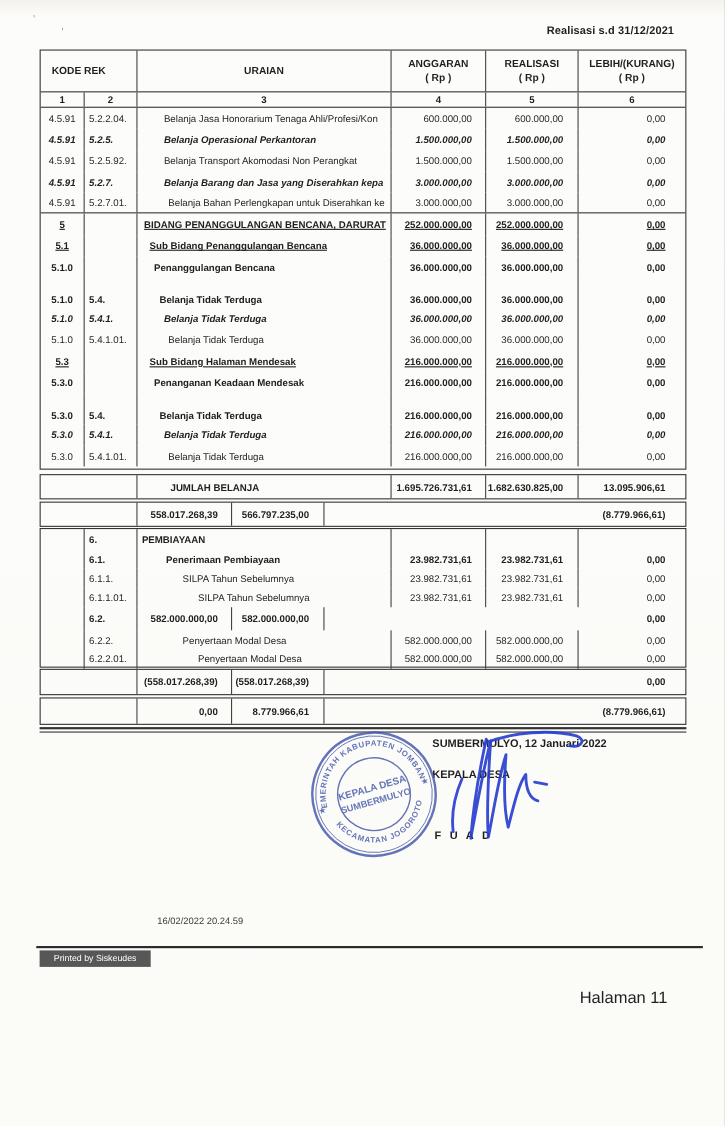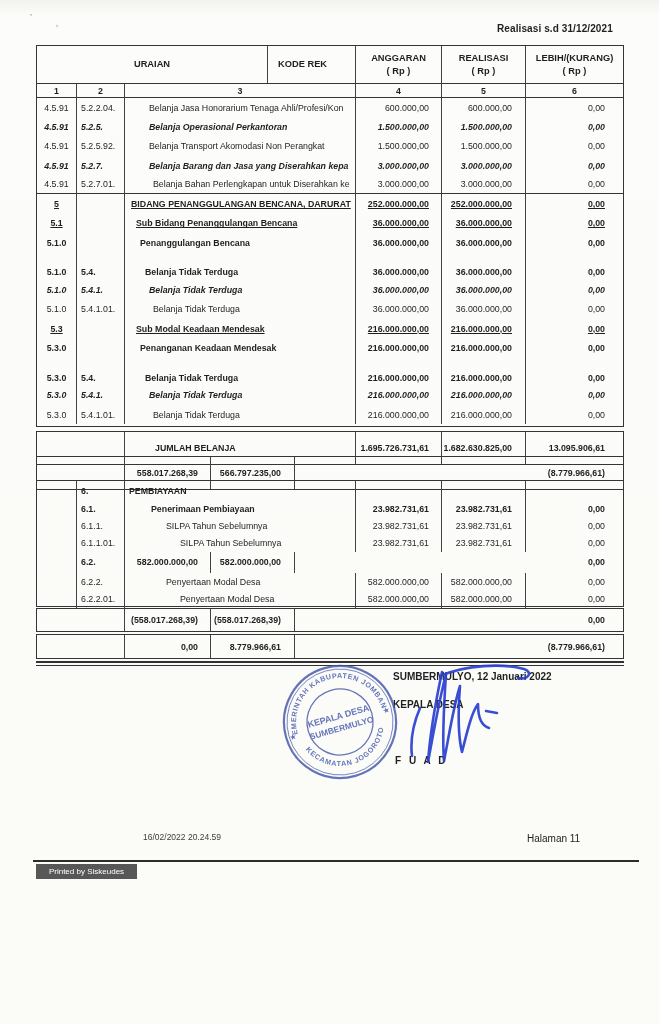--- a/index.html
+++ b/index.html
@@ -42,21 +42,21 @@
   .dr.sp{height:28px}
   .dr.sp .cell{align-items:flex-end;padding-bottom:3px}
   .dr.d{border-bottom:1.2px solid #353535}
   .dr.b span{font-weight:700}
   .dr.bi span{font-weight:700;font-style:italic}
   .dr.bu span{font-weight:700;text-decoration:underline}
   .ind1{padding-left:6px}.ind2{padding-left:11px}.ind3{padding-left:15px}
   .ind4{padding-left:20px}.ind5{padding-left:24px}.ind6{padding-left:28px}
 
   
-  .tbox{position:absolute;left:36px;width:588px;height:34px;border:1.4px solid #353535;display:flex}
+  .tbox{position:absolute;left:36px;width:588px;height:23px;border:1.4px solid #353535;display:flex}
   .tbox span{font-weight:700}
   .kmerge{width:88px}
   .tbox .cu{padding-left:30px}
 
   
   .pbox{position:absolute;left:36px;top:480px;width:588px;height:127px;border:1.4px solid #353535}
   .pr{display:flex;height:17.3px}
   .pr.first{height:19px}
   .pr.sp{height:21.5px}
   .pr.sp .cell{align-items:center;padding-bottom:2px}
@@ -71,39 +71,39 @@
   .sig-title{position:absolute;left:393px;top:699px;font-size:10px;font-weight:700}
   .sig-name{position:absolute;left:395px;top:755px;font-size:10px;font-weight:700;letter-spacing:2.5px}
   .stamp{position:absolute;left:280px;top:662px;transform:rotate(-16deg);opacity:.82}
   .signature{position:absolute;left:390px;top:660px;opacity:.92}
 
   
   .frule{position:absolute;left:33px;top:860px;width:606px;height:2px;background:#2c2c2c}
   .badge{position:absolute;left:36px;top:864px;width:101px;height:15px;background:#575757;color:#fff;
          font-size:8px;font-weight:400;display:flex;align-items:center;justify-content:center}
   .ptime{position:absolute;left:143px;top:832px;font-size:8.5px;color:#3c3c3c}
-  .pagenum{position:absolute;left:527px;top:833px;font-size:10px;color:#222}
+  .pagenum{position:absolute;left:527px;top:899px;font-size:15px;color:#222}
 </style>
 </head>
 <body>
 
 <div class="page">
 
   <div class="mark m1">’</div>
   <div class="mark m2">‚</div>
 
   <div class="report-date">Realisasi s.d 31/12/2021</div>
 
   <div class="mtable">
     <div class="row thead">
+      <div class="cell khead">
+        <span>KODE REK</span>
+      </div>
       <div class="cell cu">
         <span>URAIAN</span>
-      </div>
-      <div class="cell khead">
-        <span>KODE REK</span>
       </div>
       <div class="cell ca">
         <span>ANGGARAN</span>
         <span>( Rp )</span>
       </div>
       <div class="cell cr">
         <span>REALISASI</span>
         <span>( Rp )</span>
       </div>
       <div class="cell cl">
@@ -353,21 +353,21 @@
           </div>
         </div>
         <div class="row dr bu">
           <div class="cell c1">
             <span>5.3</span>
           </div>
           <div class="cell c2">
             <span></span>
           </div>
           <div class="cell cu ind2">
-            <span>Sub Modal Keadaan Mendesak</span>
+            <span>Sub Bidang Halaman Mendesak</span>
           </div>
           <div class="cell ca num">
             <span>216.000.000,00</span>
           </div>
           <div class="cell cr num">
             <span>216.000.000,00</span>
           </div>
           <div class="cell cl num">
             <span>0,00</span>
           </div>

